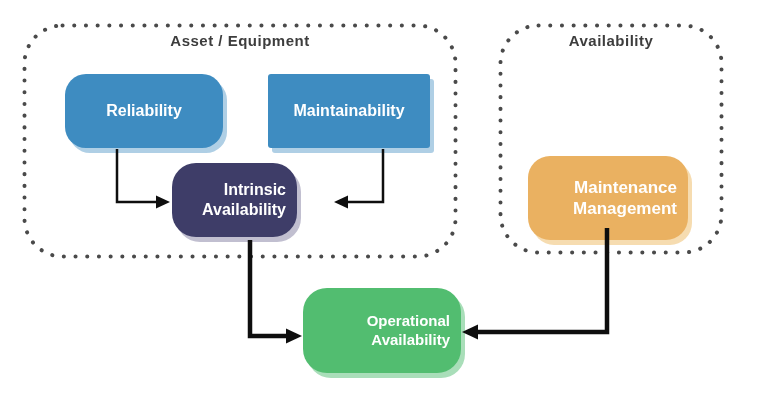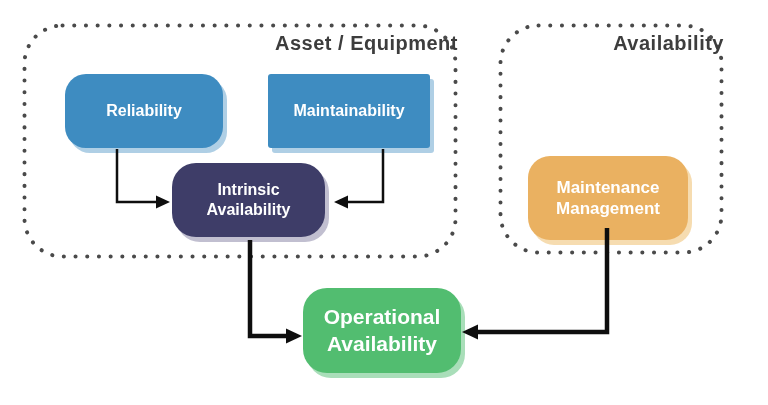--- a/index.html
+++ b/index.html
@@ -23,32 +23,32 @@
   .group-border {
     position: absolute;
     left: 0; top: 0;
     width: 100%; height: 100%;
   }
   .group-title {
     position: absolute;
     top: 9px;
     left: 0;
     width: 100%;
-    text-align: right;
-    font-size: 20px;
+    text-align: center;
+    font-size: 15px;
     font-weight: bold;
     color: #3d3d3d;
     letter-spacing: 0.5px;
   }
   .node {
     position: absolute;
     display: flex;
     align-items: center;
     justify-content: center;
-    text-align: center;
+    text-align: right;
     color: #ffffff;
     font-weight: bold;
     line-height: 1.25;
     box-sizing: border-box;
     padding: 4px 11px;
   }
   .node-reliability {
     left: 43px; top: 51px; width: 158px; height: 74px;
     background: #3E8CC1;
     border-radius: 21px;
@@ -56,40 +56,40 @@
     font-size: 16px;
   }
   .node-maintainability {
     left: 246px; top: 51px; width: 162px; height: 74px;
     background: #3E8CC1;
     border-radius: 3px;
     box-shadow: 4px 5px 0 #AFCFE5;
     font-size: 16px;
   }
   .node-intrinsic {
-    left: 150px; top: 140px; width: 153px; height: 74px;
+    left: 150px; top: 140px; width: 125px; height: 74px;
     background: #3E3D68;
     border-radius: 24px;
     box-shadow: 4px 5px 0 #C1BFD0;
     font-size: 16px;
   }
   .node-maintmgmt {
     left: 30px; top: 117px; width: 160px; height: 84px;
     background: #EAB161;
     border-radius: 22px;
     box-shadow: 4px 5px 0 #F6DCB0;
     font-size: 17px;
     margin-top: 16px;
   }
   .node-operational {
     left: 303px; top: 288px; width: 158px; height: 85px;
     background: #52BD70;
     border-radius: 24px;
     box-shadow: 4px 5px 0 #A9DEB9;
-    font-size: 21px;
+    font-size: 15px;
   }
   .node-label { display: inline-block; }
 </style>
 </head>
 <body>
 
 <div class="canvas">
 
   <div class="group" style="left:22px; top:23px; width:436px; height:236px;">
     <svg class="group-border" viewBox="0 0 436 236">

